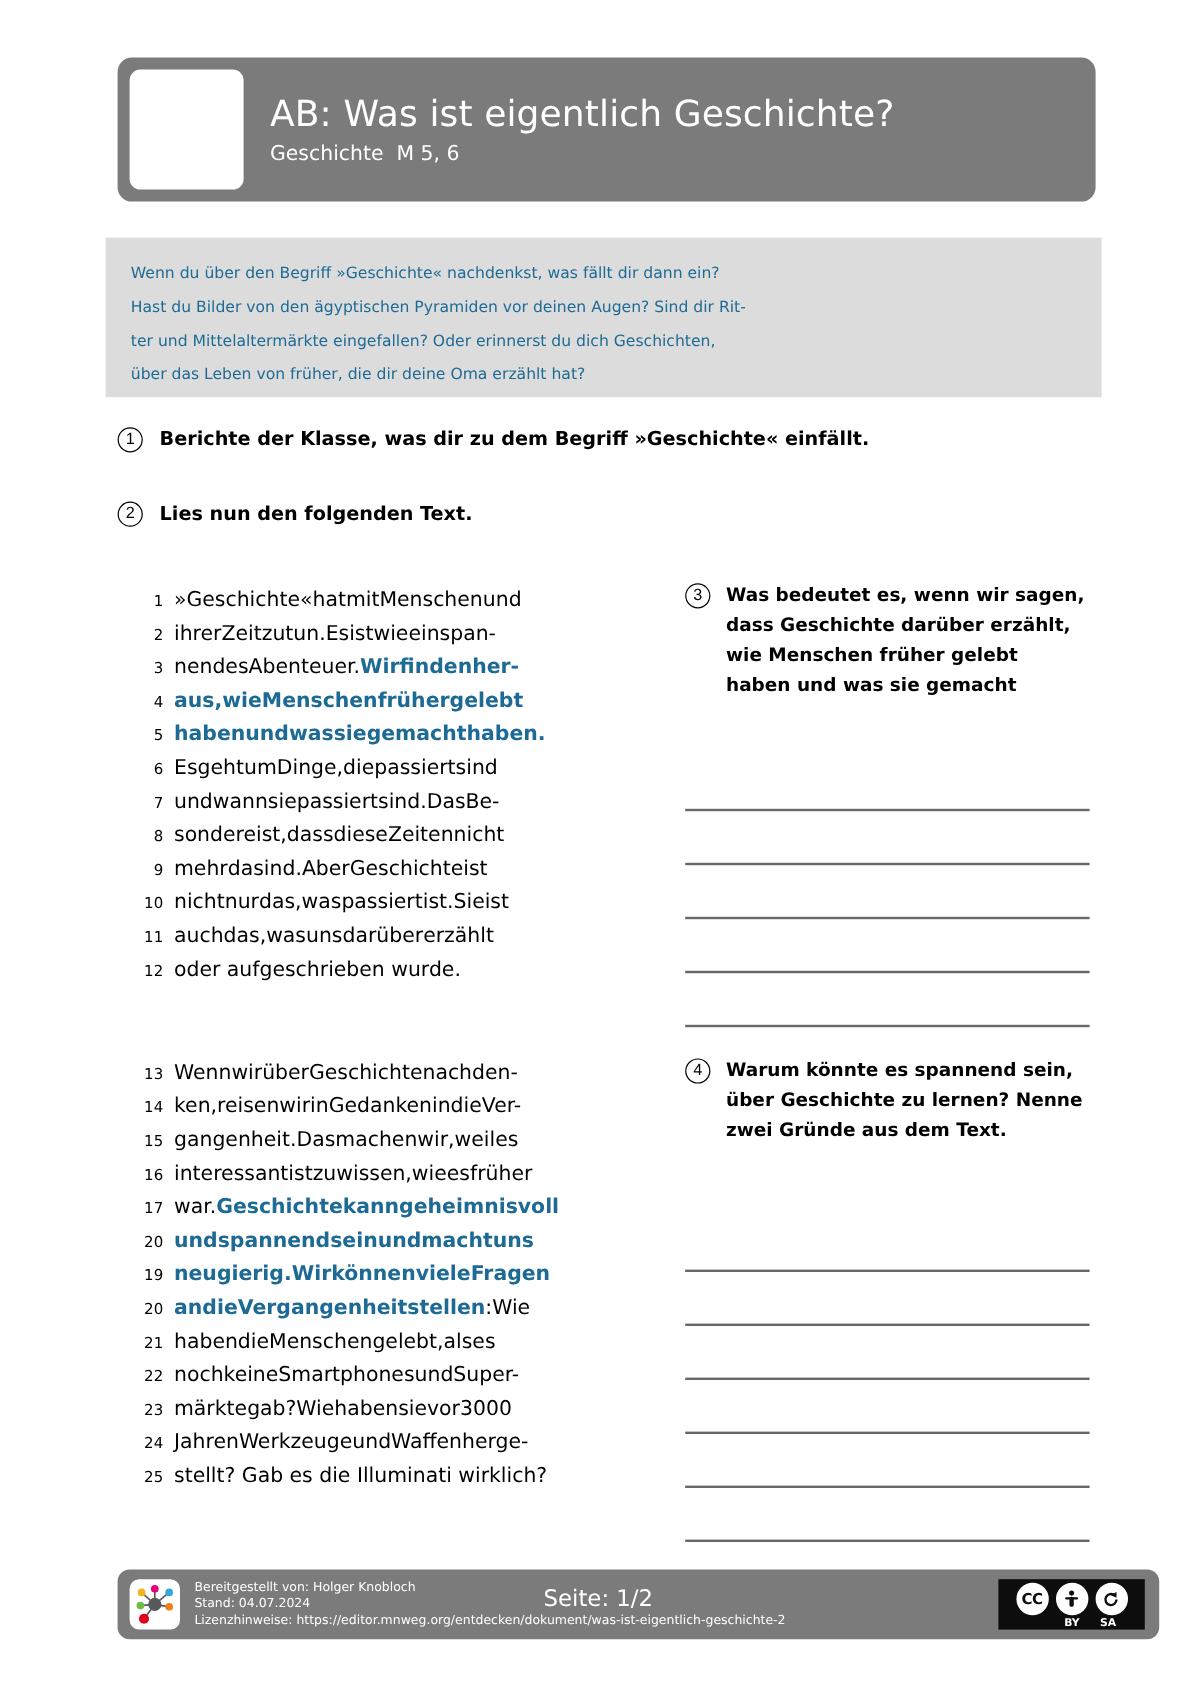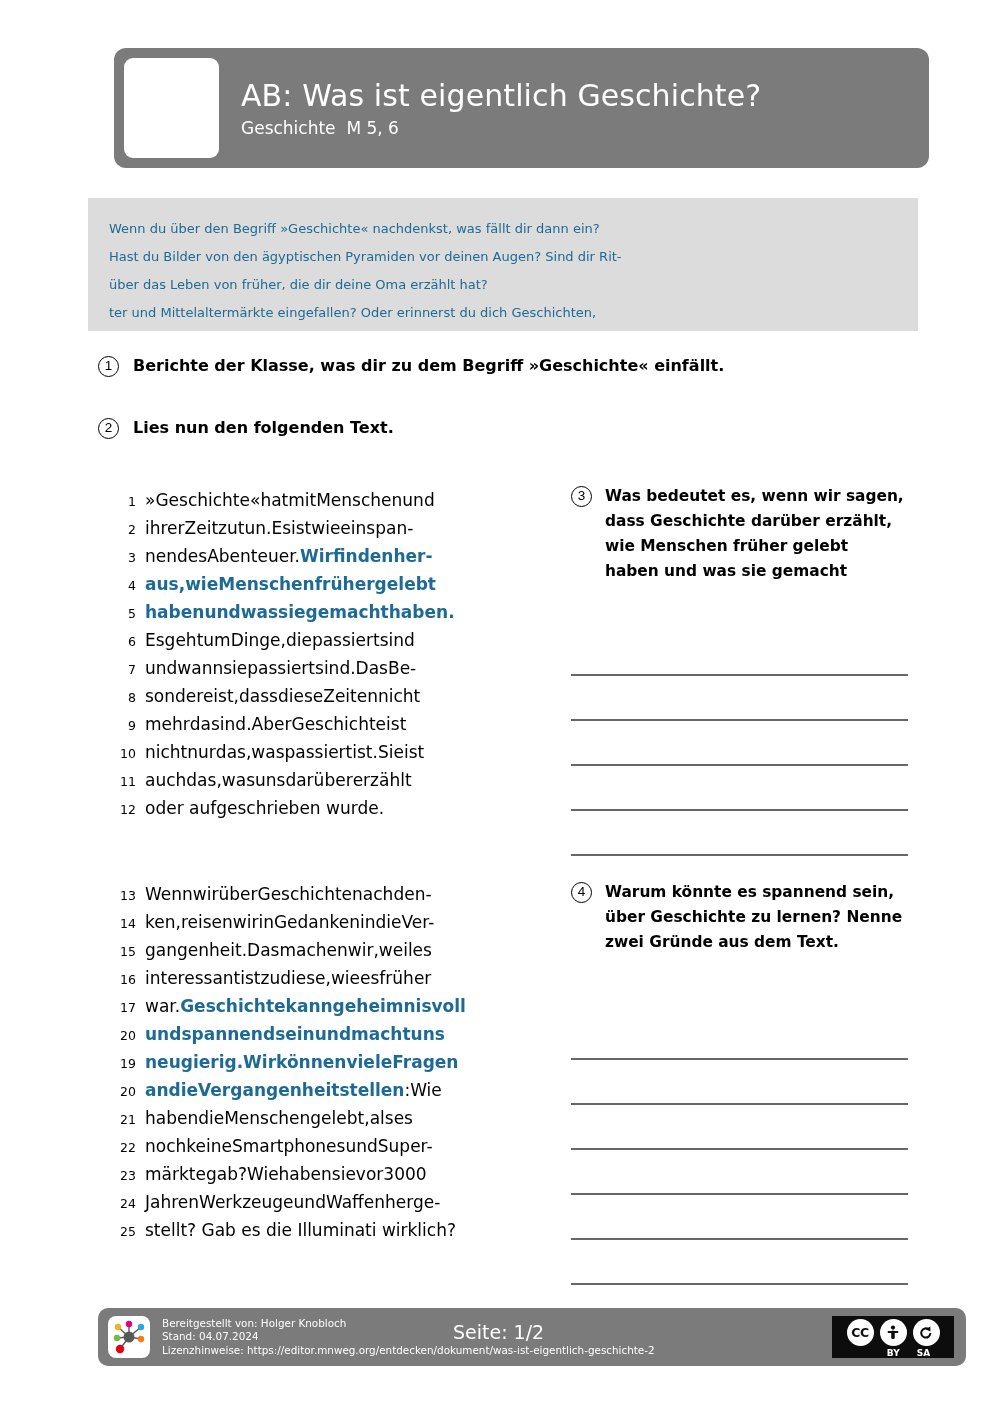--- a/index.html
+++ b/index.html
@@ -17,21 +17,20 @@
   .header {
     position: absolute;
     left: 98px;
     top: 48px;
     width: 815px;
     height: 120px;
     background: #7b7b7b;
     border-radius: 12px;
     display: flex;
     align-items: center;
-    margin-left: 16px;
   }
   .header-logo-box {
     width: 95px;
     height: 100px;
     margin-left: 10px;
     background: #ffffff;
     border-radius: 9px;
     flex: none;
   }
   .header-texts {
@@ -249,22 +248,22 @@
   <div class="header-logo-box"></div>
   <div class="header-texts">
     <div class="header-title">AB: Was ist eigentlich Geschichte?</div>
     <div class="header-subtitle">Geschichte  M 5, 6</div>
   </div>
 </div>
 
 <div class="intro-box">
   <div class="intro-line">Wenn du über den Begriff »Geschichte« nachdenkst, was fällt dir dann ein?</div>
   <div class="intro-line">Hast du Bilder von den ägyptischen Pyramiden vor deinen Augen? Sind dir Rit-</div>
+  <div class="intro-line">ter und Mittelaltermärkte eingefallen? Oder erinnerst du dich Geschichten,</div>
   <div class="intro-line last">über das Leben von früher, die dir deine Oma erzählt hat?</div>
-  <div class="intro-line">ter und Mittelaltermärkte eingefallen? Oder erinnerst du dich Geschichten,</div>
 </div>
 
 <div class="task-row" id="task1">
   <div class="circle-num">1</div>
   <div class="task-label">Berichte der Klasse, was dir zu dem Begriff »Geschichte« einfällt.</div>
 </div>
 
 <div class="task-row" id="task2">
   <div class="circle-num">2</div>
   <div class="task-label">Lies nun den folgenden Text.</div>
@@ -436,21 +435,21 @@
         <span class="w">weil</span>
         <span class="w">es</span>
       </div>
     </div>
     <div class="text-line">
       <div class="line-num">16</div>
       <div class="line-content">
         <span class="w">interessant</span>
         <span class="w">ist</span>
         <span class="w">zu</span>
-        <span class="w">diese,</span>
+        <span class="w">wissen,</span>
         <span class="w">wie</span>
         <span class="w">es</span>
         <span class="w">früher</span>
       </div>
     </div>
     <div class="text-line">
       <div class="line-num">17</div>
       <div class="line-content">
         <span class="w">war.</span>
         <span class="w hl">Geschichte</span>

